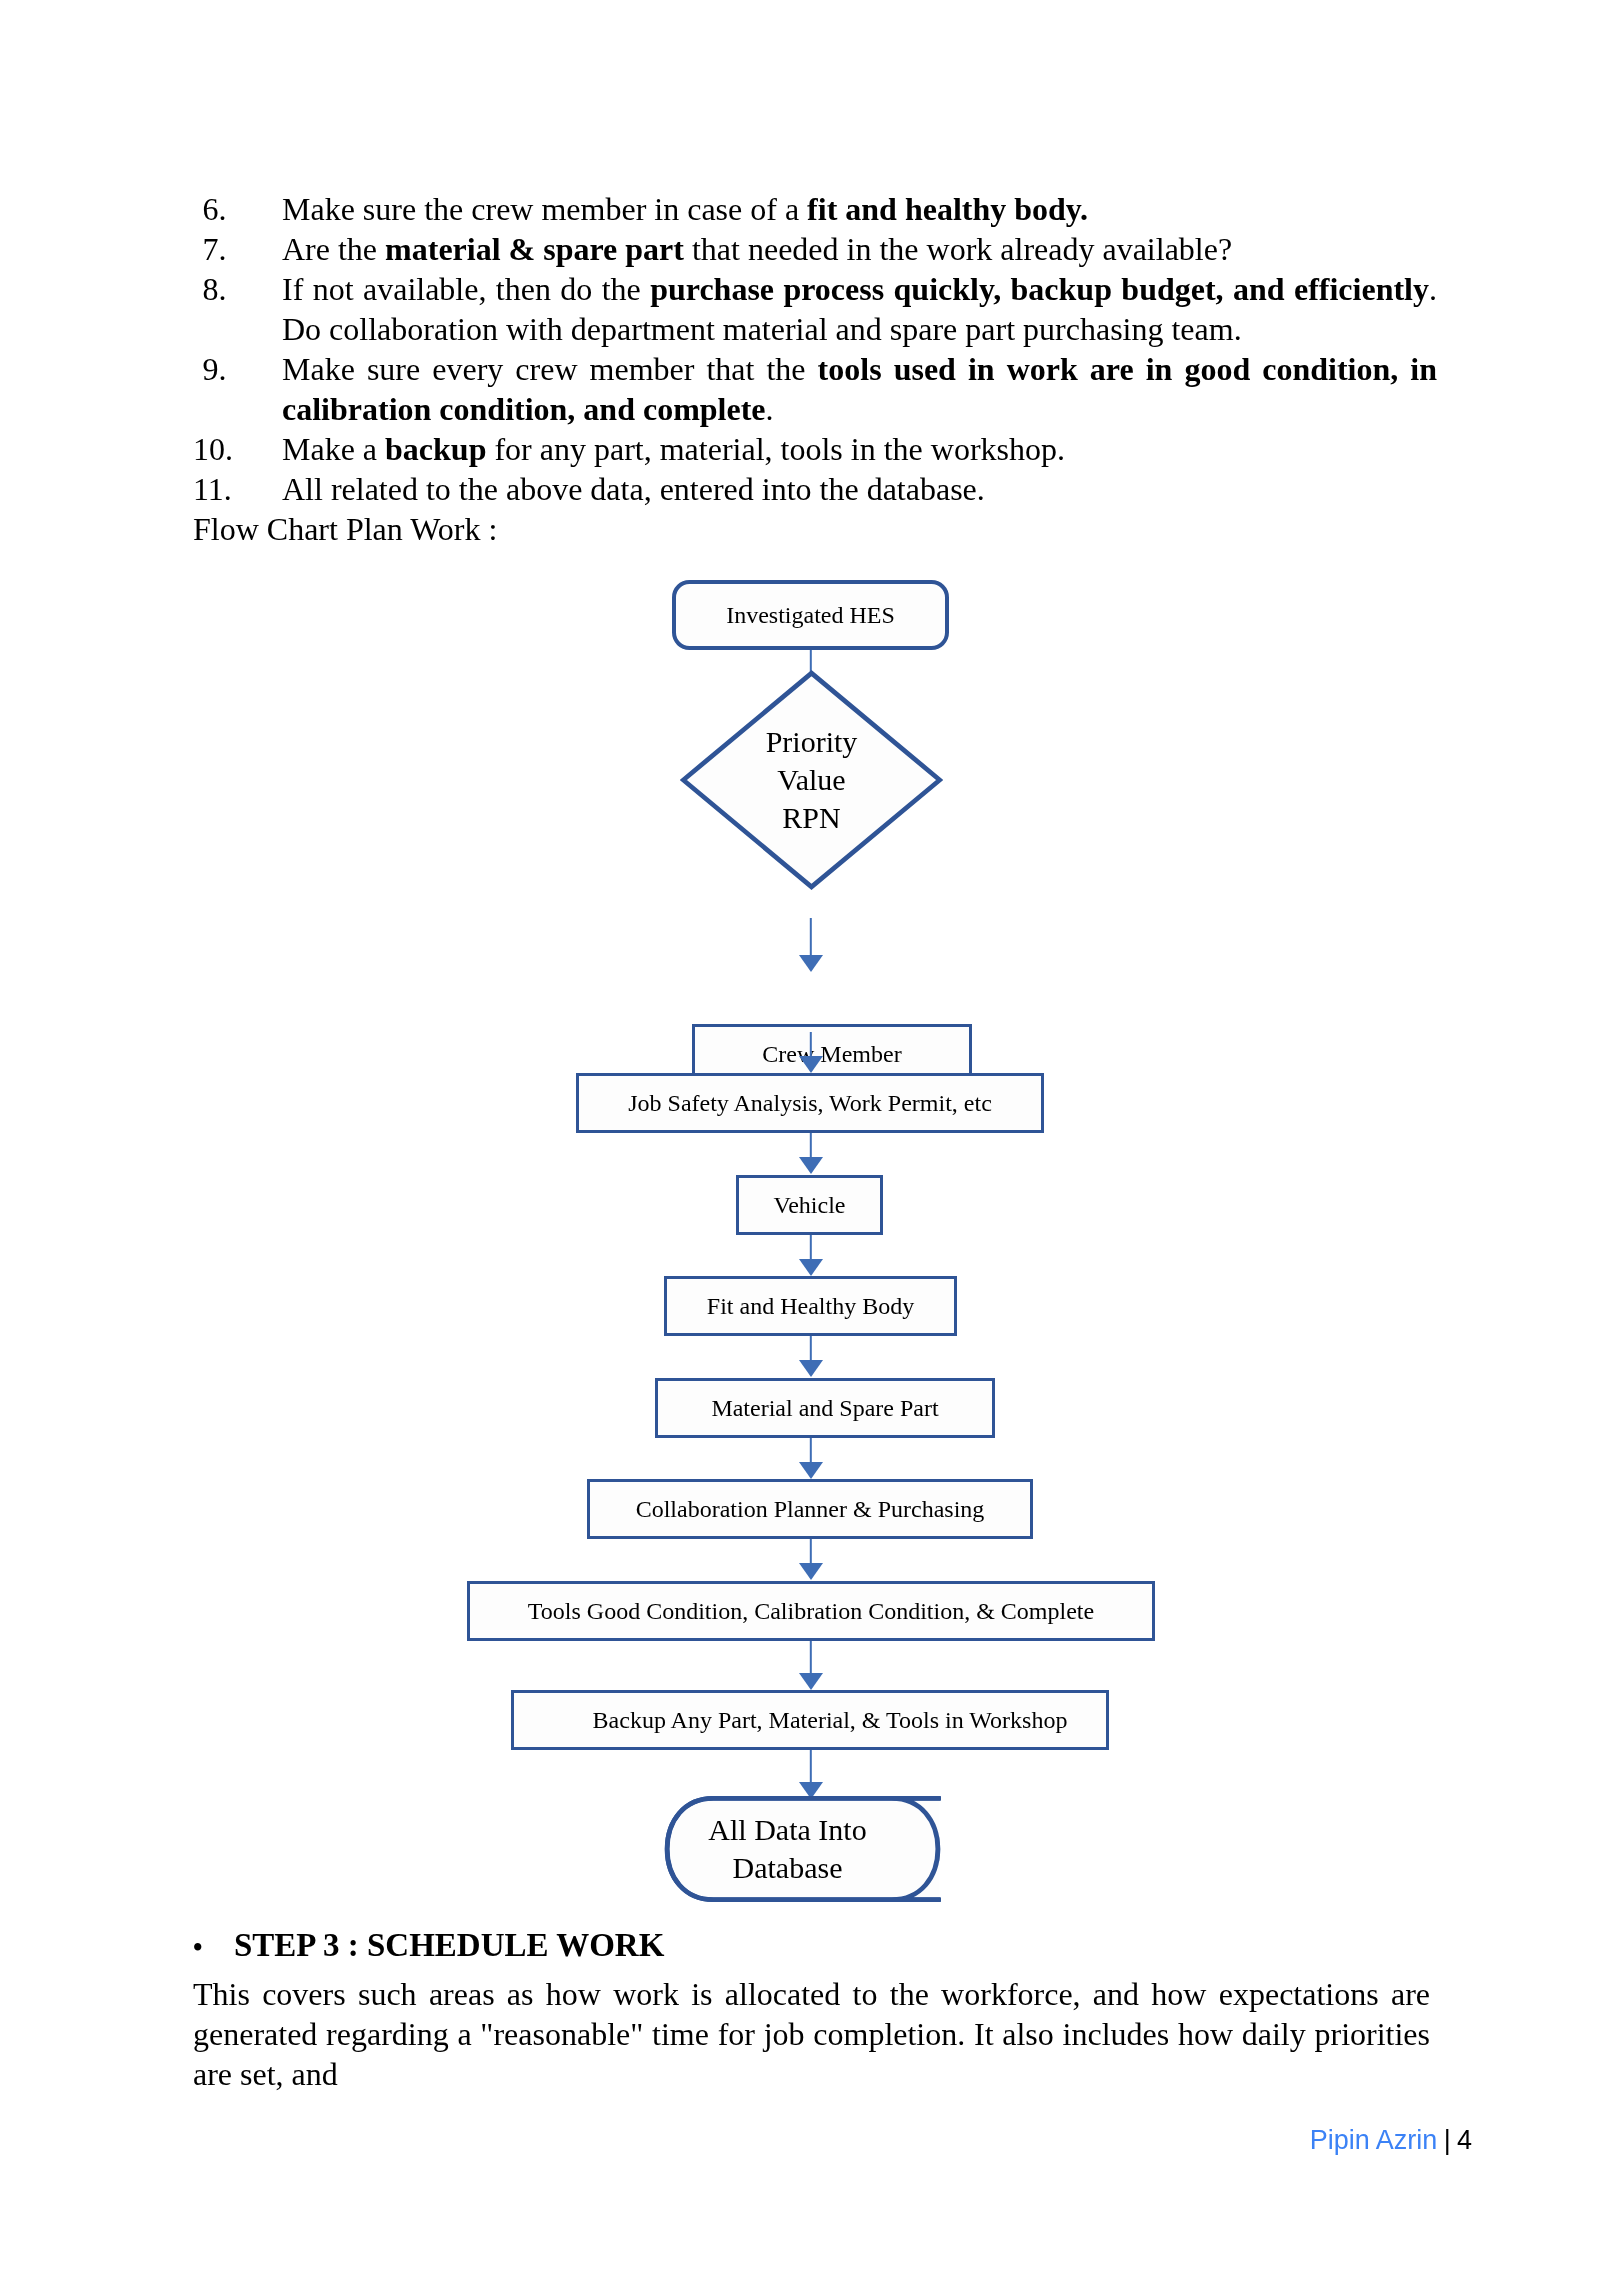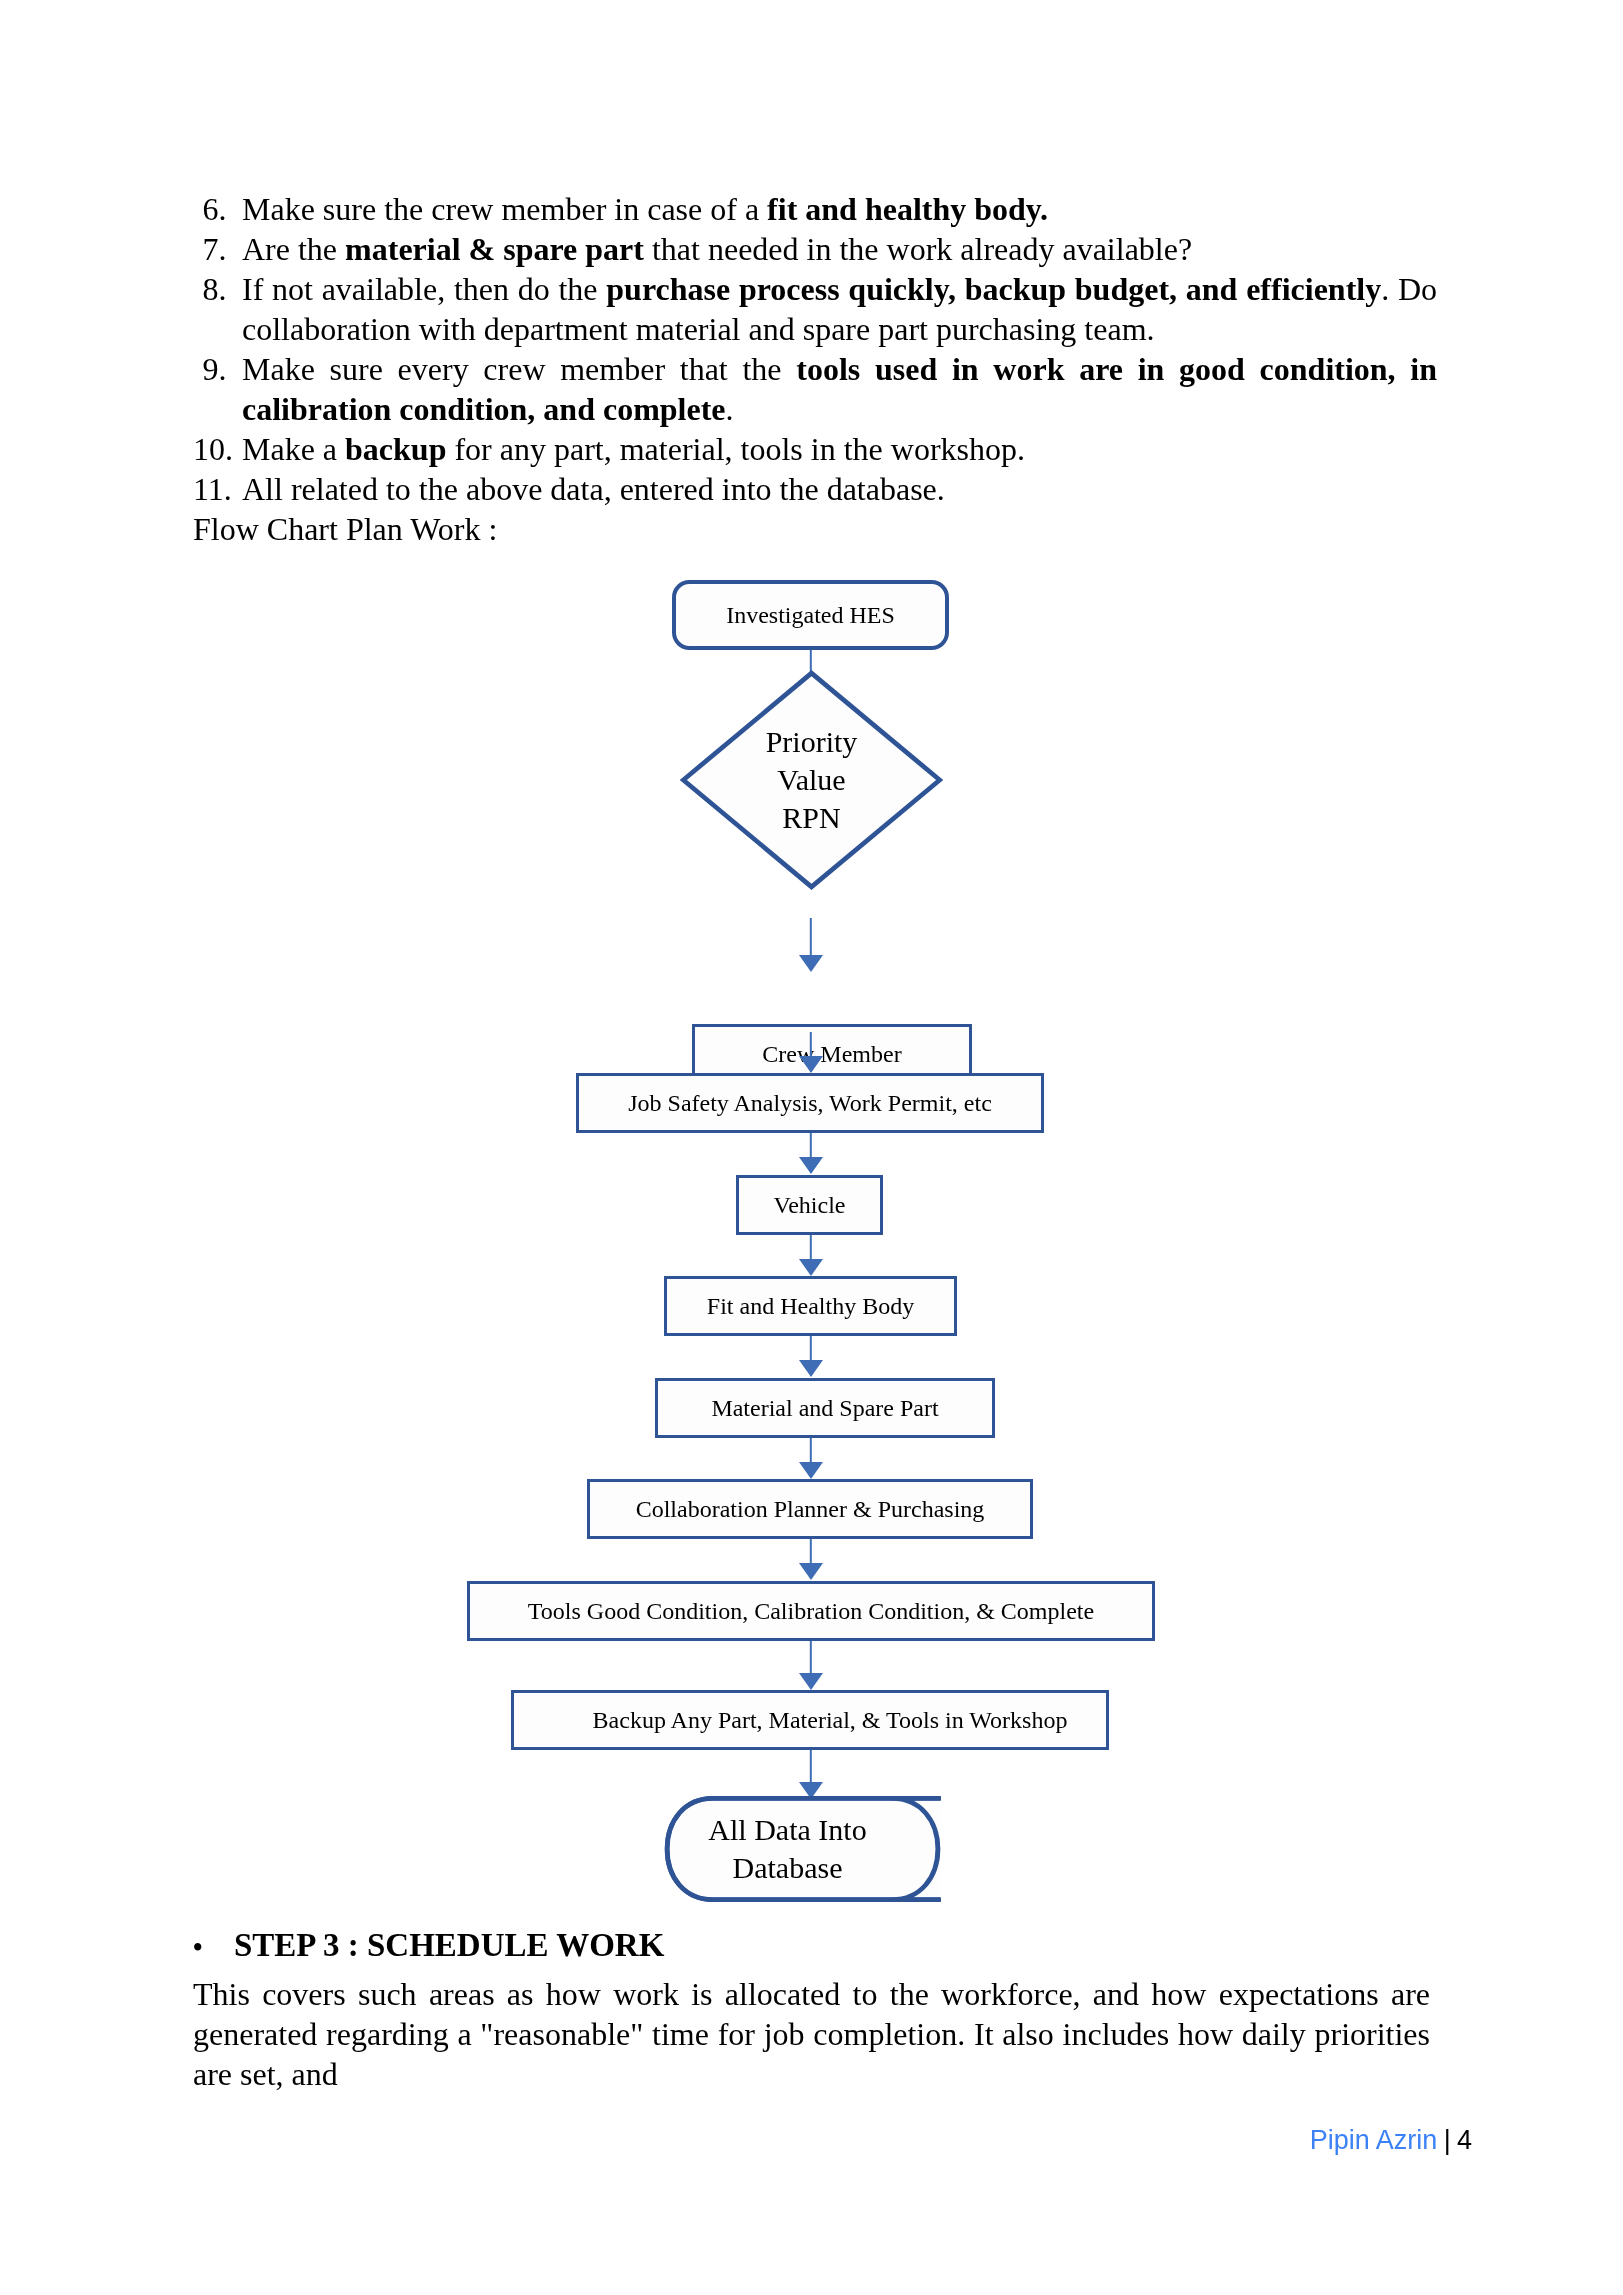--- a/index.html
+++ b/index.html
@@ -36,20 +36,21 @@
     width: 49px;
     text-align: left;
     padding-left: 9.5px;
     box-sizing: border-box;
   }
   .li.wide .num { padding-left: 0px; }
   .li .txt {
     flex: 1 1 auto;
     text-align: justify;
     text-justify: inter-word;
+    margin-left: 40px;
   }
   .li .txt b { font-weight: bold; }
 
   
   .flow-heading {
     position: absolute;
     left: 193px;
     top: 509px;
     font-size: 32px;
     font-weight: normal;

